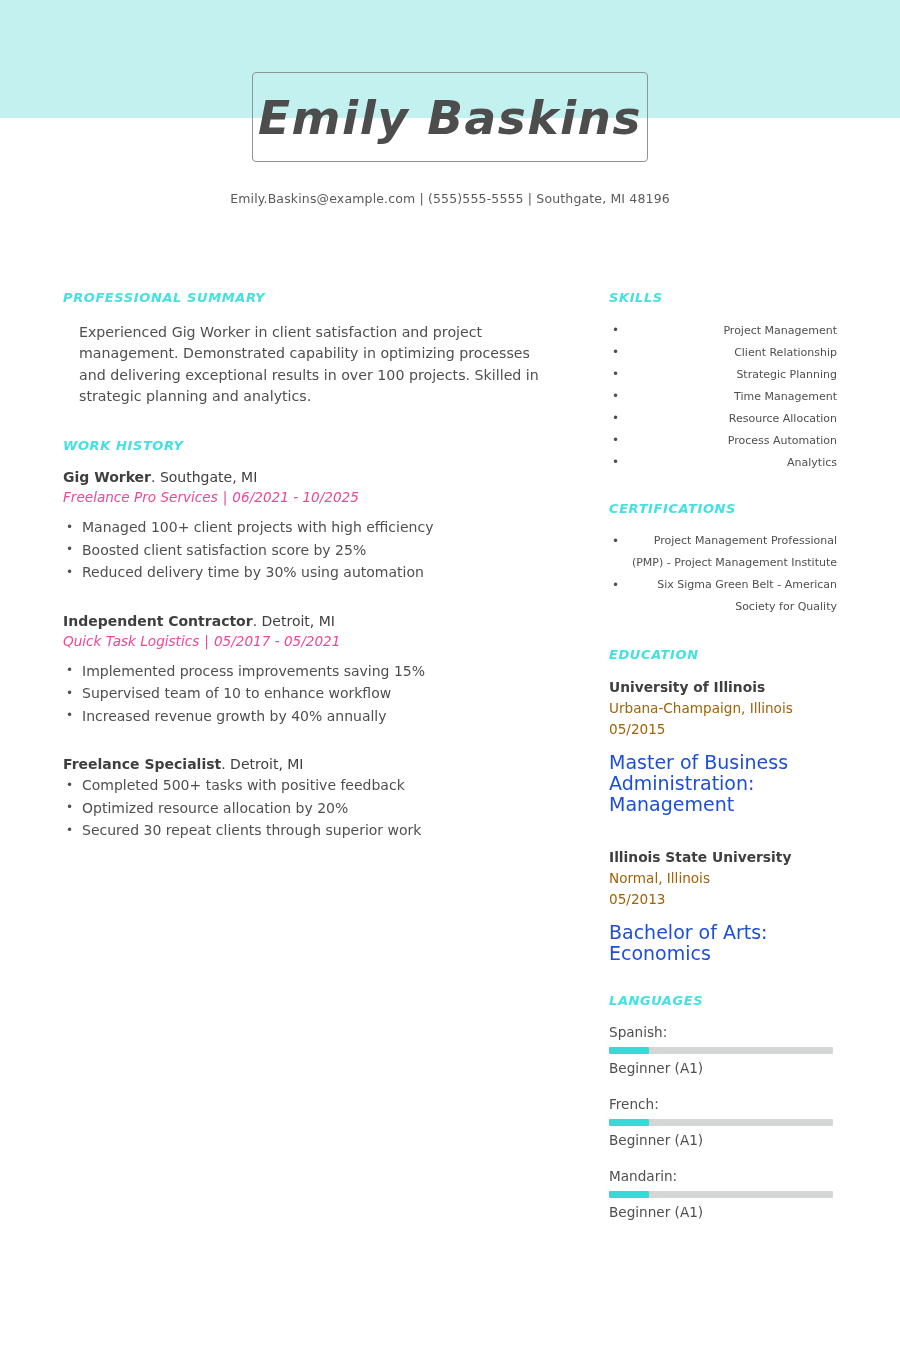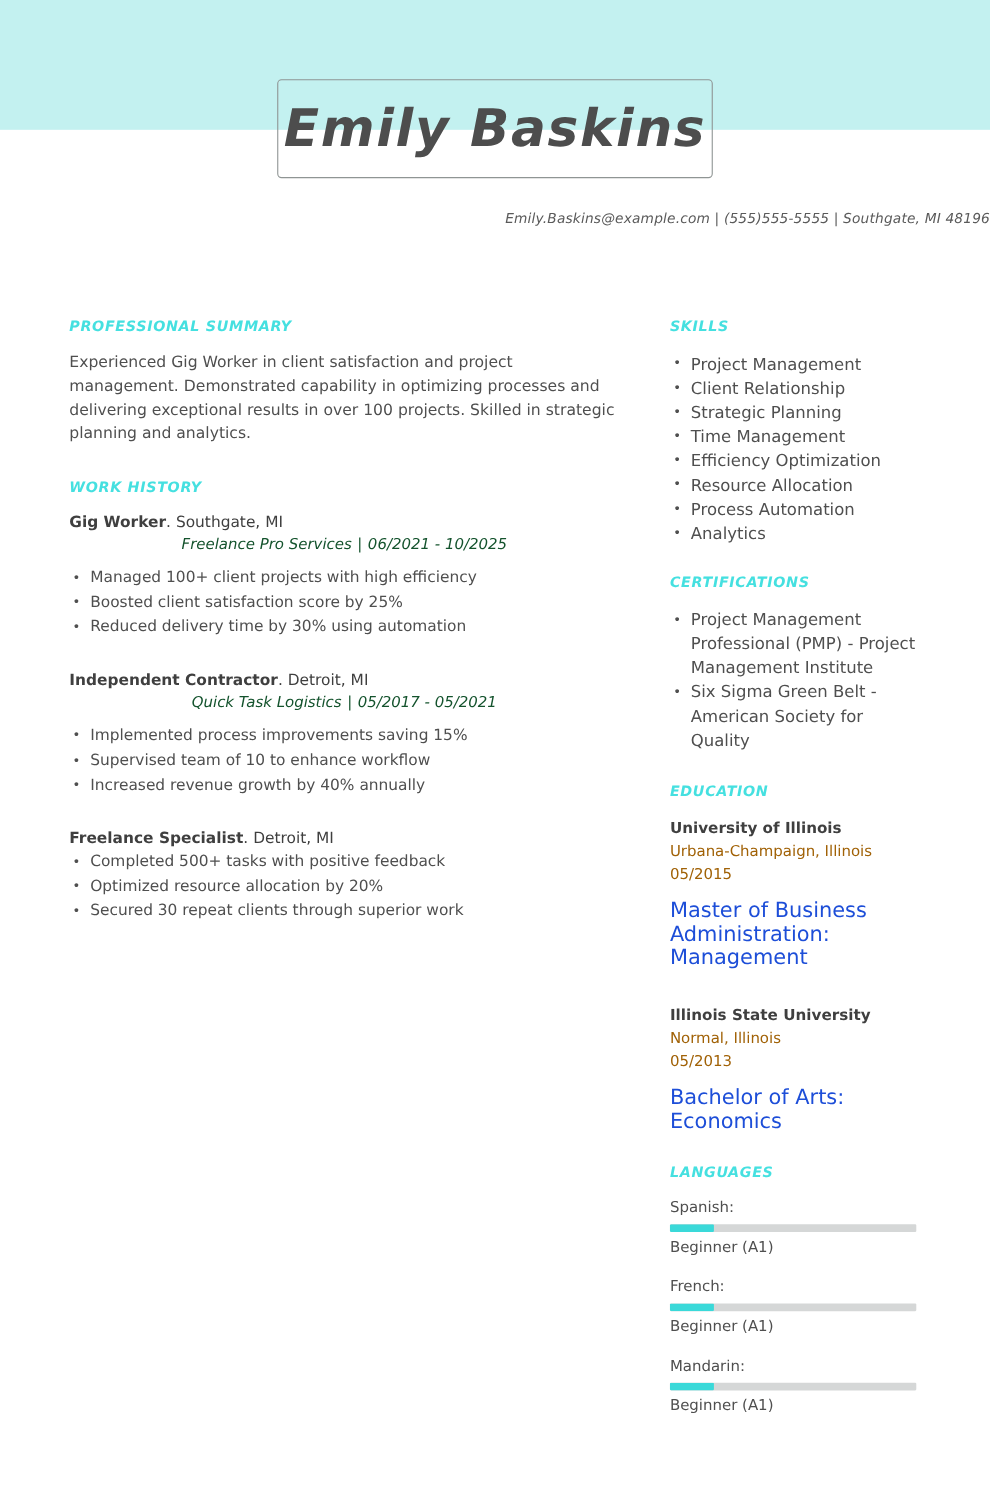--- a/index.html
+++ b/index.html
@@ -46,25 +46,24 @@
     letter-spacing: 1.5px;
     color: #4d4d4d;
     white-space: nowrap;
     line-height: 1;
   }
   #contact-line {
     position: absolute;
     left: 0;
     top: 191px;
     width: 900px;
-    text-align: right;
+    text-align: center;
     font-size: 12.5px;
     color: #5a5a5a;
     letter-spacing: 0.15px;
-    font-style: italic;
   }
 
   
   #left-col {
     position: absolute;
     left: 63px;
     top: 290px;
     width: 500px;
   }
   #right-col {
@@ -83,21 +82,21 @@
     text-transform: uppercase;
     margin: 0 0 14px 0;
     line-height: 1.2;
   }
 
   
   .summary-text {
     font-size: 14.2px;
     line-height: 21.5px;
     color: #4f4f4f;
-    margin: 0;
+    margin: 16px;
   }
 
   .job {
     margin-top: 0;
   }
   .job + .job { margin-top: 27px; }
 
   .job-title-line {
     font-size: 14px;
     line-height: 20px;
@@ -105,23 +104,22 @@
   }
   .job-title {
     font-weight: bold;
   }
   .job-location { font-weight: normal; }
 
   .job-company-line {
     font-size: 13.6px;
     font-style: italic;
     line-height: 21px;
-    color: #14532d;
+    color: #ec4899;
     margin-bottom: 8px;
-    text-align: center;
   }
   .job-sep { padding: 0 5px; }
 
   ul.bullets {
     list-style: none;
     margin: 0;
     padding: 0;
   }
   ul.bullets li {
     position: relative;
@@ -141,23 +139,24 @@
 
   
   ul.side-bullets {
     list-style: none;
     margin: 0;
     padding: 0;
   }
   ul.side-bullets li {
     position: relative;
     padding-left: 19px;
-    font-size: 15px;
+    font-size: 11px;
     line-height: 22px;
     color: #4f4f4f;
+    text-align: right;
   }
   ul.side-bullets li::before {
     content: "\2022";
     position: absolute;
     left: 3px;
     top: -0.5px;
     font-size: 12px;
     color: #4f4f4f;
   }
 
@@ -281,21 +280,20 @@
 
 <div id="right-col">
 
   <div class="section-block" id="skills-block">
     <div class="section-heading">SKILLS</div>
     <ul class="side-bullets">
       <li>Project Management</li>
       <li>Client Relationship</li>
       <li>Strategic Planning</li>
       <li>Time Management</li>
-      <li>Efficiency Optimization</li>
       <li>Resource Allocation</li>
       <li>Process Automation</li>
       <li>Analytics</li>
     </ul>
   </div>
 
   <div class="section-block" id="certs-block">
     <div class="section-heading">CERTIFICATIONS</div>
     <ul class="side-bullets">
       <li>Project Management Professional (PMP) - Project Management Institute</li>

